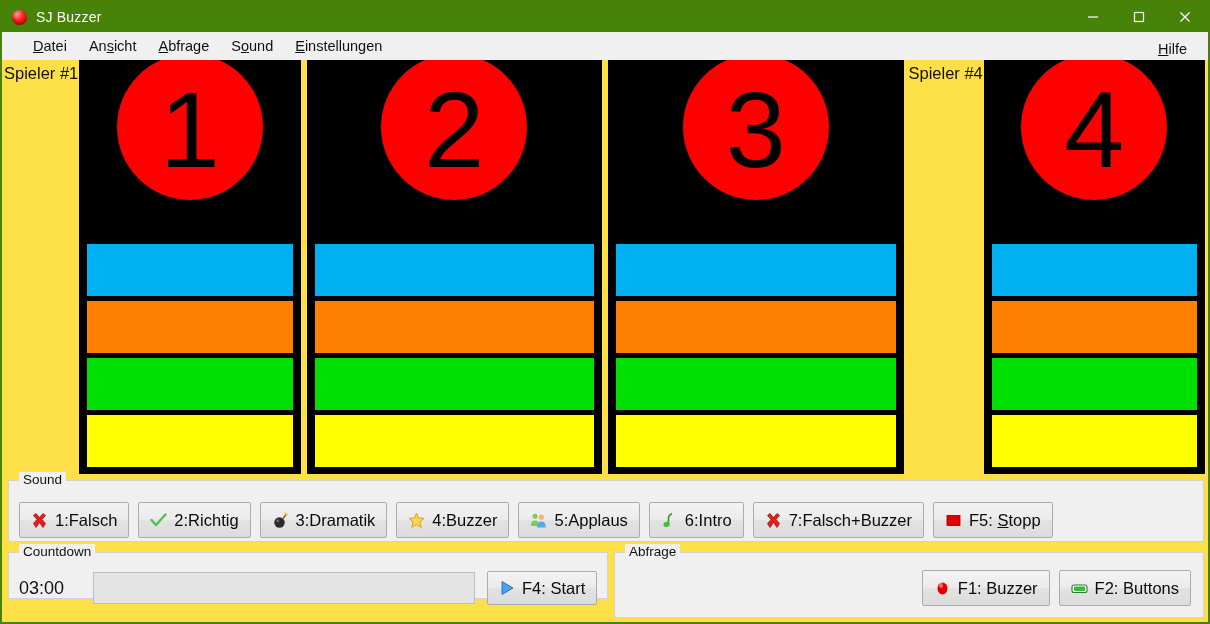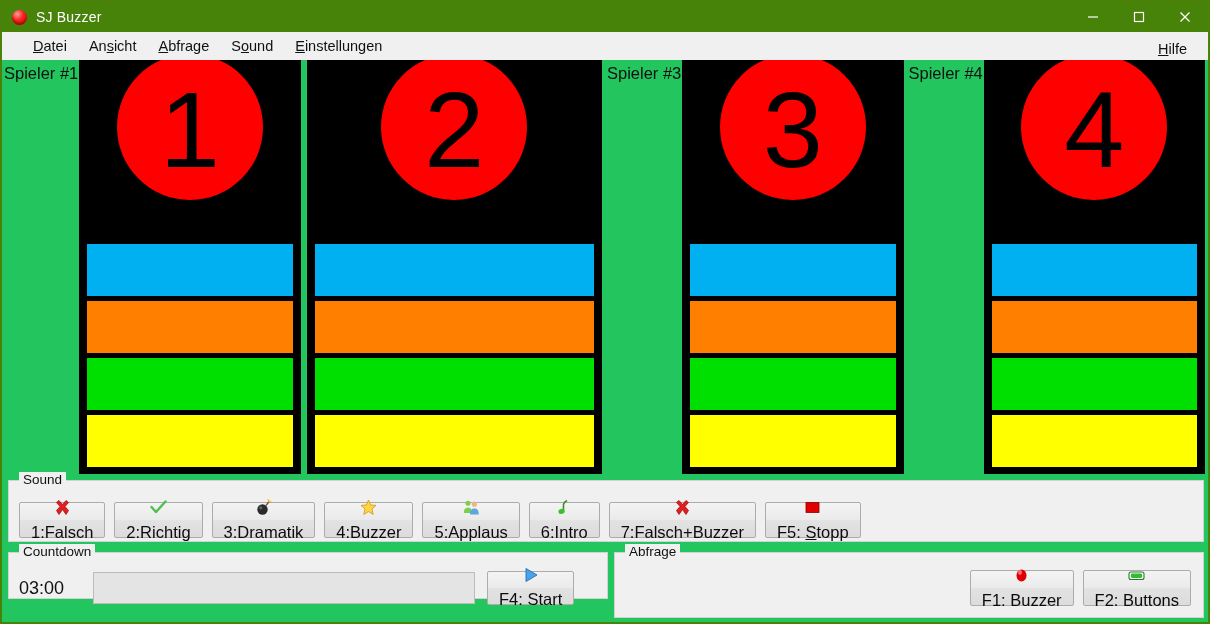--- a/index.html
+++ b/index.html
@@ -6,21 +6,21 @@
   html, body {
     width: 1210px; height: 624px;
     font-family: "Liberation Sans", sans-serif;
     background: #f0f0f0;
     overflow: hidden;
   }
   #app {
     width: 1210px; height: 624px;
     position: relative;
     border: 2px solid #4a8209;
-    background: #22c55e;
+    background: #fde047;
   }
 
   
   #titlebar {
     height: 30px;
     background: #478209;
     display: flex;
     align-items: center;
     position: relative;
   }
@@ -129,21 +129,20 @@
     border-radius: 2px;
     display: inline-flex;
     align-items: center;
     justify-content: center;
     gap: 7px;
     font-size: 16.5px;
     color: #0b0b0b;
     padding: 0 11px;
     height: 36px;
     white-space: nowrap;
-    flex-direction: column;
   }
   .btn.disabled { color: #a0a0a0; border-color: #cfcfcf; background: #f0f0f0; }
   .btn u { text-decoration: underline; }
   .ico { display: inline-flex; align-items: center; justify-content: center; flex: 0 0 auto; }
   .ico svg { display: block; }
 
   #sound-group { left: 6px; top: 478px; width: 1196px; height: 62px; }
   #sound-buttons { position: absolute; left: 10px; top: 21px; display: flex; gap: 9px; }
 
   #countdown-group { left: 6px; top: 550px; width: 600px; height: 47px; }
@@ -224,21 +223,20 @@
         <div class="bars">
           <div class="bar" style="background:#00b0f0"></div>
           <div class="bar" style="background:#ff8000"></div>
           <div class="bar" style="background:#00e000"></div>
           <div class="bar" style="background:#ffff00"></div>
         </div>
       </div>
     </div>
 
     <div class="player-col">
-      <div class="player-title">Spieler #3</div>
       <div class="player-panel">
         <div class="buzz-circle">
           <span class="buzz-num">3</span>
         </div>
         <div class="bars">
           <div class="bar" style="background:#00b0f0"></div>
           <div class="bar" style="background:#ff8000"></div>
           <div class="bar" style="background:#00e000"></div>
           <div class="bar" style="background:#ffff00"></div>
         </div>

